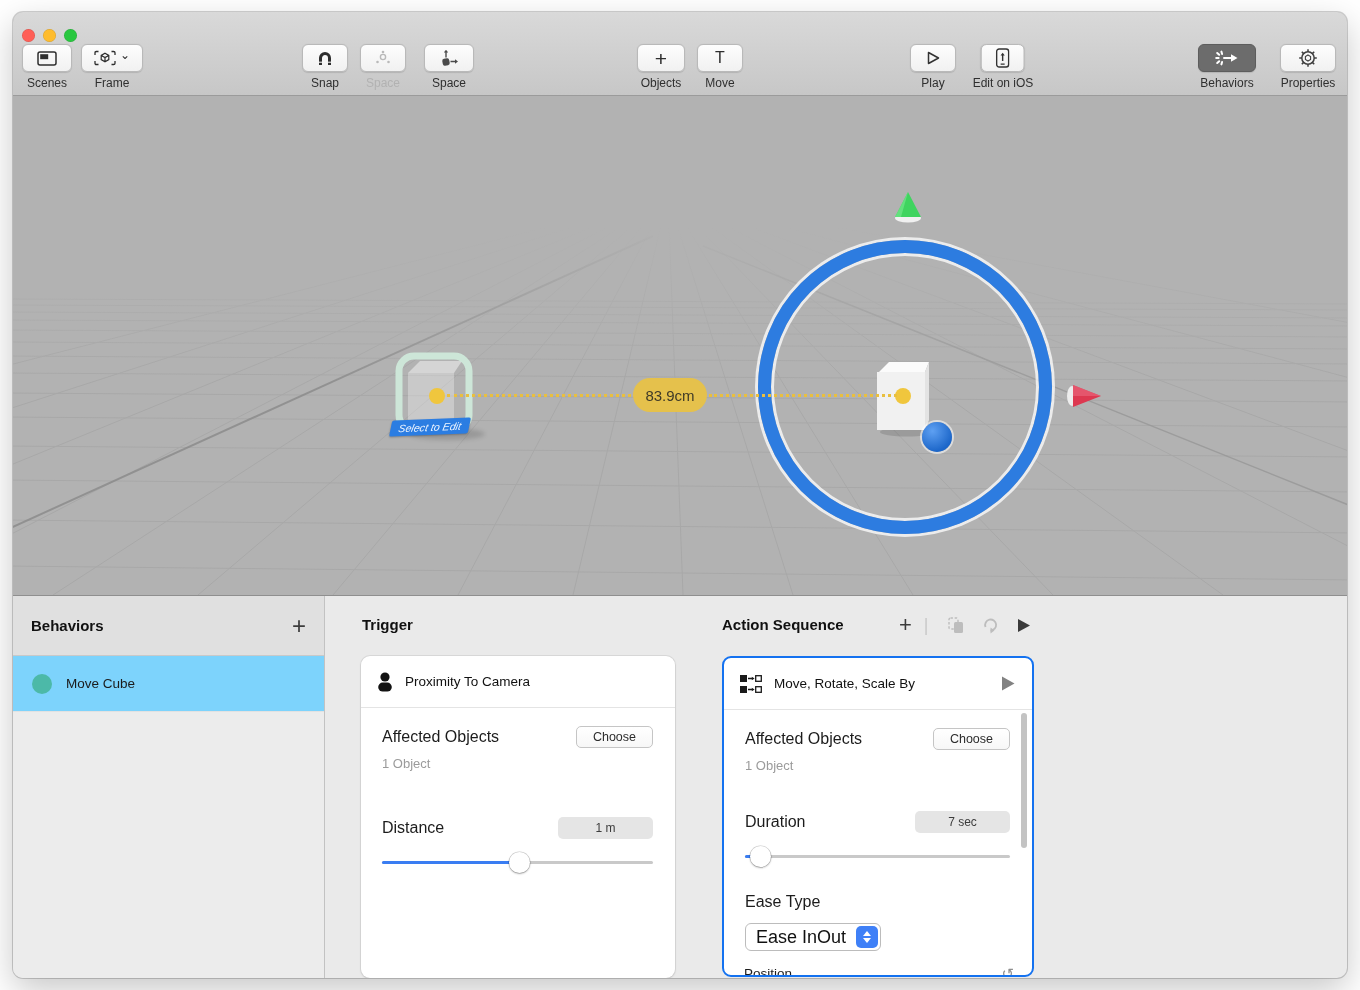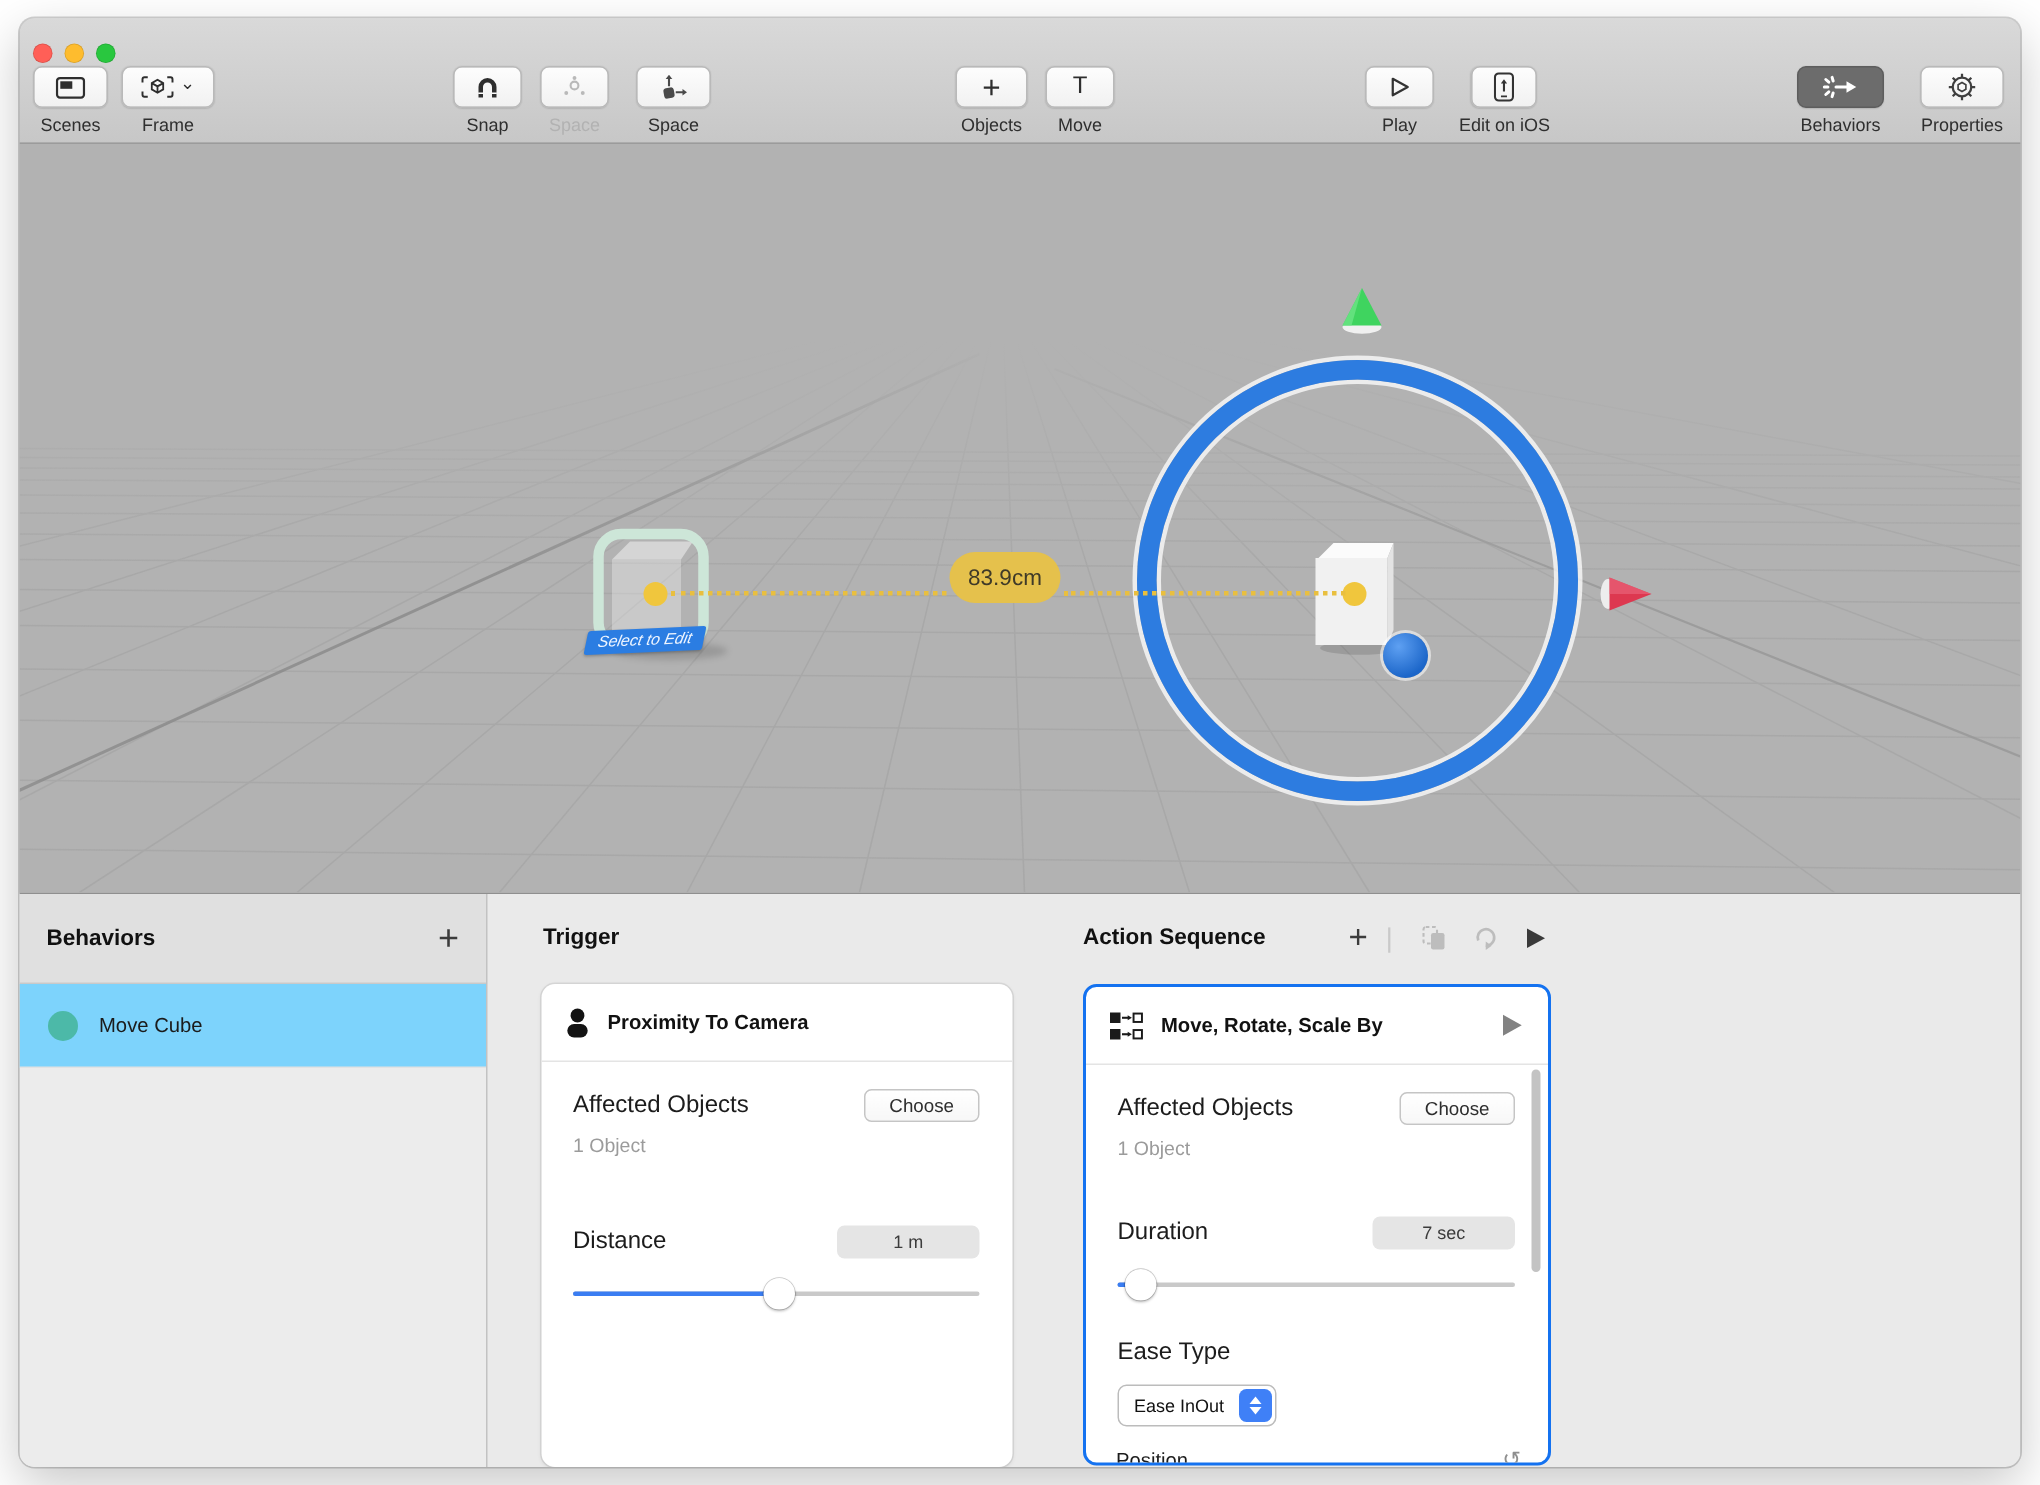--- a/index.html
+++ b/index.html
@@ -40,21 +40,21 @@
     position:absolute; left:745px; top:144px; width:294px; height:294px; border-radius:50%;
     border:13px solid #2d7ce0;
     box-shadow:0 0 0 3px rgba(255,255,255,.75), inset 0 0 0 3px rgba(255,255,255,.75);
   }
   .sphere {
     position:absolute; left:909px; top:326px; width:30px; height:30px; border-radius:50%;
     background:radial-gradient(circle at 35% 30%, #5ea0f2, #1c66c9 72%);
     box-shadow:0 0 0 2px rgba(255,255,255,.55);
   }
   .badge {
-    position:absolute; left:620px; top:272px; width:74px; height:34px; border-radius:17px;
+    position:absolute; left:620px; top:282px; width:74px; height:34px; border-radius:17px;
     background:#e5c14c; color:#3f3a28; font-size:15px; display:flex; align-items:center; justify-content:center;
   }
   .dotline { position:absolute; height:0; border-top:3px dotted #e9bf3f; }
   .dotline.l { left:434px; top:298px; width:184px; }
   .dotline.r { left:696px; top:298px; width:188px; }
   .sel-tag {
     position:absolute; left:378px; top:323px; padding:2px 8px; background:#2b7de2; border-radius:2px;
     color:#eef5ff; font-style:italic; font-size:10.5px; white-space:nowrap;
     transform:skewX(-14deg) rotate(-2.5deg); box-shadow:0 1px 2px rgba(0,0,0,.25);
   }
@@ -72,36 +72,36 @@
   .sec-hd { position:absolute; top:20px; font-size:15px; font-weight:700; color:#111; }
   .seq-tools { position:absolute; left:397px; top:14px; display:flex; align-items:center; height:30px; }
   .seq-tools .t-plus { font-size:22px; font-weight:300; color:#3c3c3c; margin-left:14px; line-height:1;}
   .seq-tools .t-sep  { color:#c9c9c9; font-size:18px; margin:0 10px 0 12px; font-weight:300;}
   .seq-tools .t-icon { margin:0 8px; display:flex; align-items:center;}
   
   .card { position:absolute; top:60px; background:#fff; border-radius:9px; overflow:hidden; }
   .card.trigger { left:36px;  width:314px; height:322px; box-shadow:0 0 0 1px rgba(0,0,0,.07), 0 1px 3px rgba(0,0,0,.08); }
   .card.action  { left:397px; width:312px; height:321px; border:2px solid #1472f0; }
   .card-header { height:52px; display:flex; align-items:center; padding:0 16px; gap:12px; border-bottom:1px solid #e4e4e4; }
-  .card-title { font-size:13.5px; font-weight:700; color:#111; white-space:nowrap; }
+  .card-title { font-size:13.5px; font-weight:400; color:#111; white-space:nowrap; }
   .card-body { position:relative; padding:18px 22px 0 21px; }
   .row-split { display:flex; align-items:center; justify-content:space-between; }
   .lbl { font-size:16px; color:#1c1c1c; }
   .muted { margin-top:8px; font-size:13px; color:#9b9b9b; }
   .choose-btn {
     border:1px solid #c5c5c5; border-radius:5px; background:linear-gradient(#fff,#f7f7f7);
     font-size:12.5px; color:#2d2d2d; padding:3px 16px; font-family:inherit;
   }
   .val-box { width:95px; height:22px; background:#e5e5e5; border-radius:5px; font-size:12px; color:#3c3c3c; display:flex; align-items:center; justify-content:center; }
   .slider { position:relative; height:22px; margin-top:12px; }
   .slider .track { position:absolute; left:0; right:0; top:10px; height:3px; background:#c9c9c9; border-radius:2px; }
   .slider .fill  { position:absolute; left:0; top:10px; height:3px; background:#3a7df2; border-radius:2px; }
   .slider .thumb { position:absolute; top:1px; width:21px; height:21px; border-radius:50%; background:#fff; box-shadow:0 0 0 .5px rgba(0,0,0,.2), 0 1px 2px rgba(0,0,0,.3); }
   .popup { display:inline-flex; align-items:center; margin-top:12px; border:1px solid #bcbcbc; border-radius:6px; background:#fff; padding:2px 2px 2px 10px; }
-  .popup .p-val { font-size:12px; color:#111; margin-right:10px; }
+  .popup .p-val { font-size:18px; color:#111; margin-right:10px; }
   .popup .p-chev { width:22px; height:22px; background:#3f80f7; border-radius:5px; display:flex; flex-direction:column; align-items:center; justify-content:center; gap:2px; }
   .p-chev .up   { width:0;height:0;border-left:4.5px solid transparent;border-right:4.5px solid transparent;border-bottom:5px solid #fff; }
   .p-chev .down { width:0;height:0;border-left:4.5px solid transparent;border-right:4.5px solid transparent;border-top:5px solid #fff; }
   .position-row { position:absolute; left:20px; right:18px; top:308px; display:flex; justify-content:space-between; align-items:flex-start; }
   .position-row .lbl { font-size:13.5px; }
   .reset { font-size:15px; color:#8f8f8f; line-height:1; }
   .scrollbar { position:absolute; right:5px; top:55px; width:6px; height:135px; background:#c3c3c3; border-radius:3px; }
   .hdr-play { margin-left:auto; display:flex; }
 </style>
 </head>

